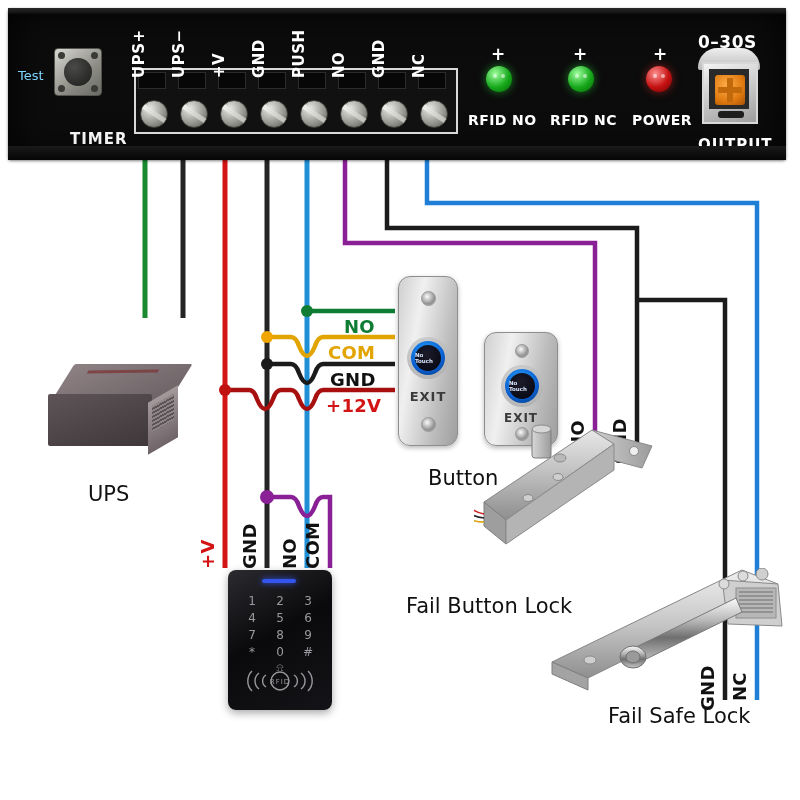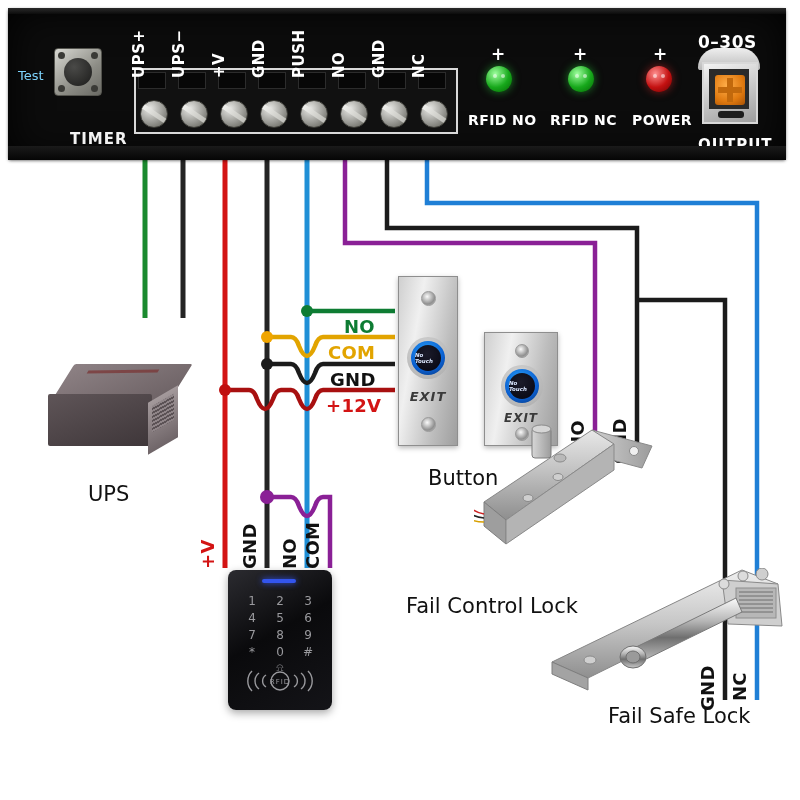--- a/index.html
+++ b/index.html
@@ -101,23 +101,23 @@
      background:linear-gradient(160deg,#5f5558,#3e3639);border-radius:2px;}
   .ups .side{position:absolute;left:100px;top:30px;width:30px;height:52px;
      background:linear-gradient(180deg,#a49a9c,#6f6568);transform:skewY(-30deg);}
   .ups .vent{position:absolute;left:104px;top:36px;width:22px;height:26px;
      background:repeating-linear-gradient(180deg,#8f8588 0 2px,#5b5255 2px 4px);
      transform:skewY(-30deg);}
   .ups .stripe{position:absolute;left:40px;top:6px;width:70px;height:3px;
      background:#7a3a3a;transform:skewX(-32deg) rotate(-1deg);opacity:.8;}
 
   
-  .exitbtn{position:absolute;border-radius:0;
+  .exitbtn{position:absolute;border-radius:12px;
      background:linear-gradient(100deg,#cfcfcf,#f0f0f0 30%,#bdbdbd 70%,#9e9e9e);
-     border:1px solid #8e8e8e;box-shadow:0 2px 5px rgba(0,0,0,.28);font-style:italic;}
+     border:1px solid #8e8e8e;box-shadow:0 2px 5px rgba(0,0,0,.28);}
   .exitbtn .hole{position:absolute;border-radius:50%;
      background:radial-gradient(circle at 40% 35%,#fafafa,#8f8f8f 65%,#cfcfcf);
      border:1px solid #9a9a9a;}
   .exitbtn .ring{position:absolute;border-radius:50%;
      background:radial-gradient(circle at 40% 32%,#d8d8d8,#a8a8a8);
      display:flex;align-items:center;justify-content:center;}
   .exitbtn .ring .blue{border-radius:50%;
      background:radial-gradient(circle at 45% 35%,#2aa8ff,#0b5fd0 60%,#06306e);
      display:flex;align-items:center;justify-content:center;}
   .exitbtn .ring .blue .core{border-radius:50%;
@@ -406,21 +406,21 @@
       <ellipse cx="54" cy="74" rx="5" ry="3.5" fill="#cfcfcf" stroke="#8a8a8a"></ellipse>
       <ellipse cx="84" cy="53" rx="5" ry="3.5" fill="#cfcfcf" stroke="#8a8a8a"></ellipse>
 
       <g stroke-width="1.6" fill="none">
         <path d="M10,90 C0,88 -4,84 -6,80" stroke="#cc2222"></path>
         <path d="M10,94 C0,93 -4,90 -7,87" stroke="#222222"></path>
         <path d="M10,98 C1,98 -3,96 -6,94" stroke="#d8a000"></path>
       </g>
     </svg>
   </div>
-  <div class="devname" style="left:406px;top:594px">Fail Control Lock</div>
+  <div class="devname" style="left:406px;top:594px">Fail Button Lock</div>
 
   <div class="lock-safe">
     <svg width="240" height="126" viewBox="0 0 240 126" xmlns="http://www.w3.org/2000/svg">
       <defs>
         <linearGradient id="steelC" x1="0" y1="0" x2="0" y2="1">
           <stop offset="0" stop-color="#efefef"></stop>
             <stop offset="0.5" stop-color="#c6c6c6"></stop>
           <stop offset="1" stop-color="#8f8f8f"></stop>
         </linearGradient>
         <linearGradient id="chrome" x1="0" y1="0" x2="0" y2="1">

